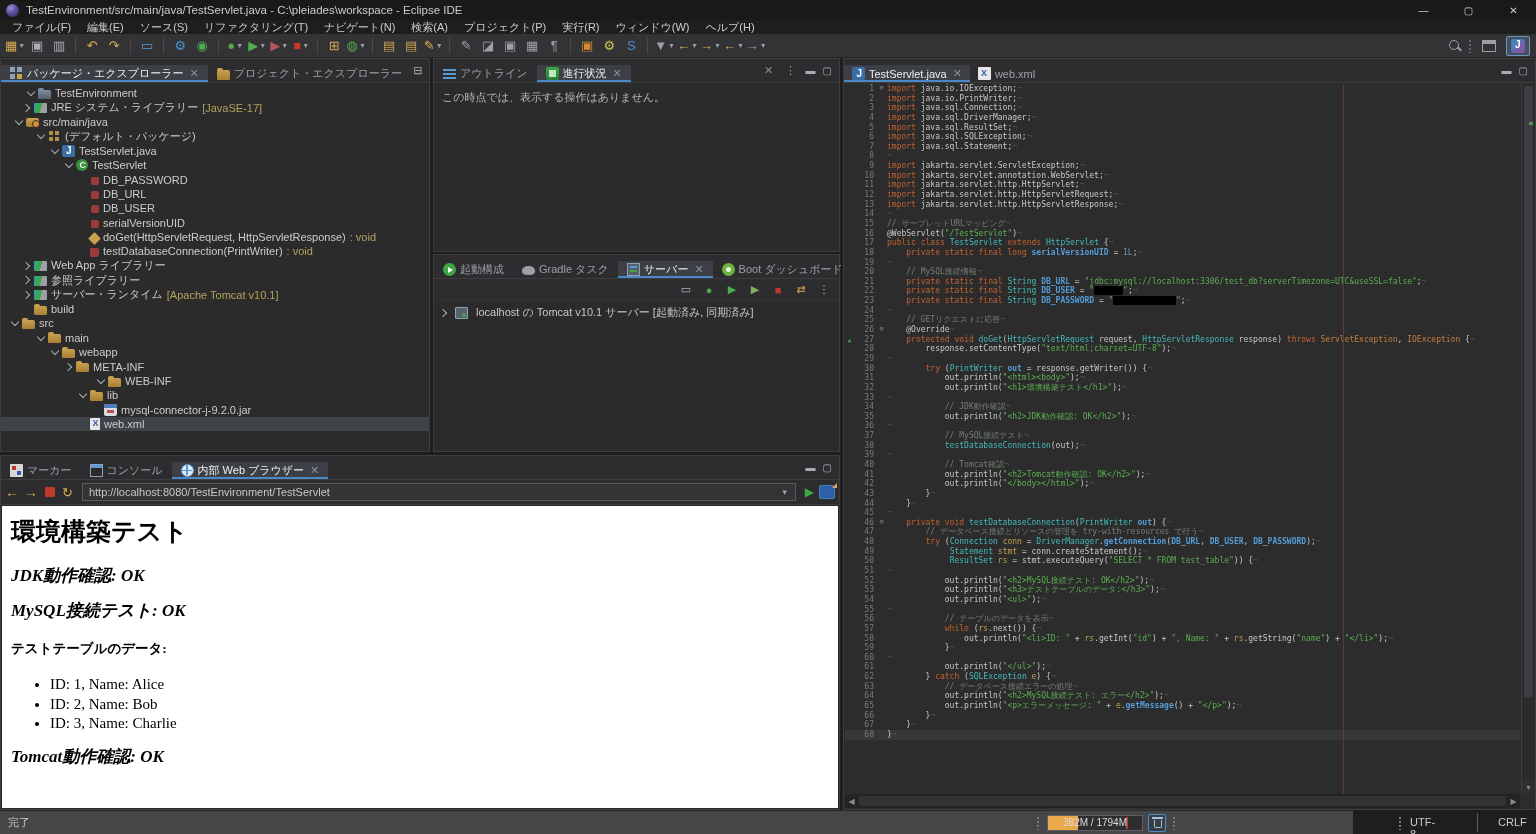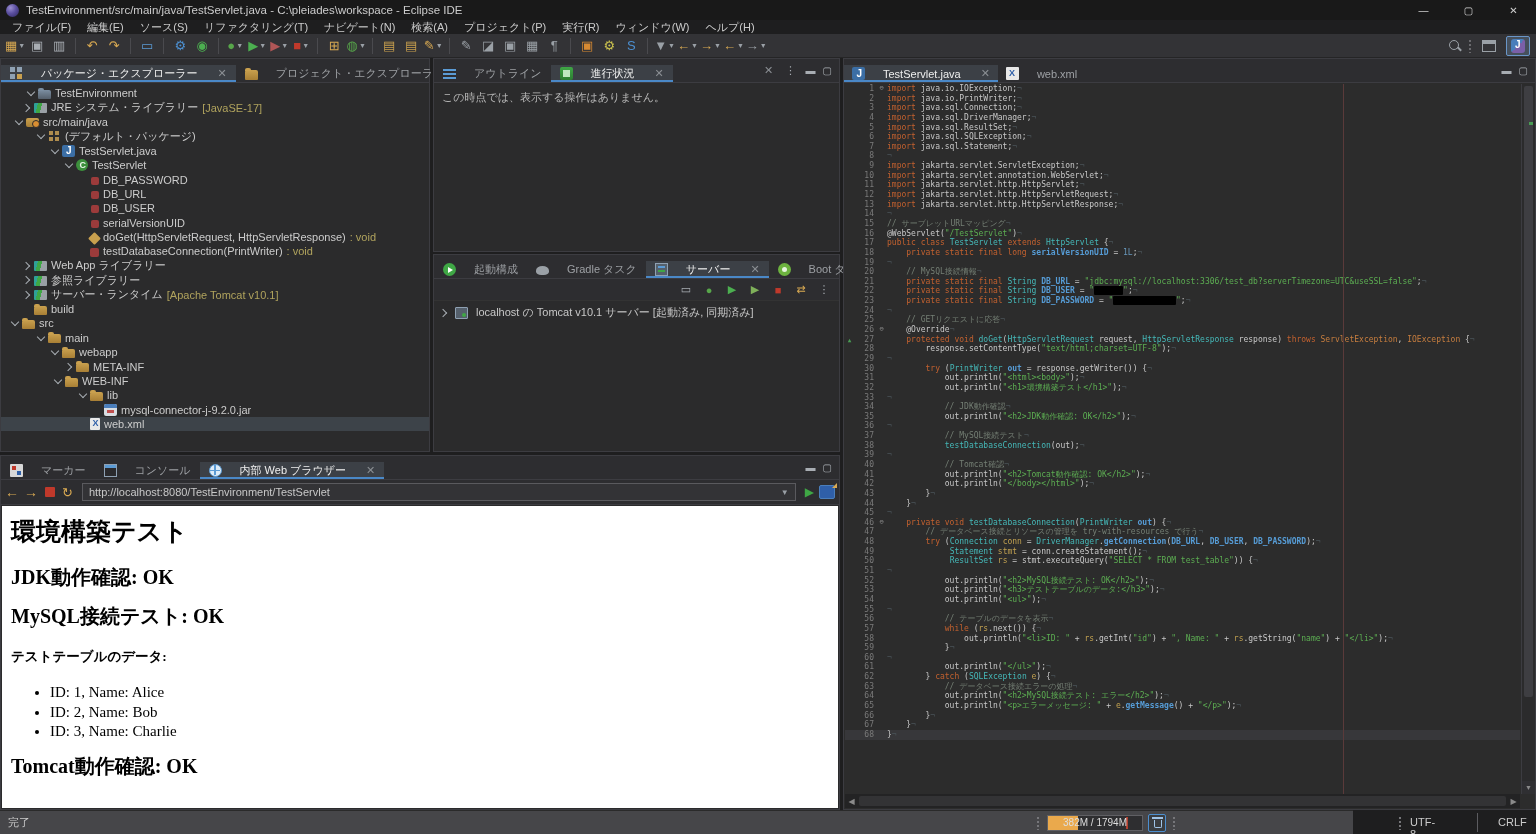--- a/index.html
+++ b/index.html
@@ -31,21 +31,21 @@
   .grip{width:4px;height:14px;background-image:radial-gradient(circle,#6a6a6e 1px,transparent 1.2px);background-size:4px 4px;}
   .persp-btn{display:flex;align-items:center;padding:2px 4px;border-radius:2px;}
   .persp-btn.active{background:#46505c;border:1px solid #6a96c8;}
   .mini-java{width:14px;height:14px;background:linear-gradient(135deg,#4a7ebb 0 50%,#7a5fa8 50% 100%);border-radius:3px;position:relative;}
   .mini-java::after{content:"J";position:absolute;left:4px;top:0px;font-size:10px;color:#fff;font-weight:bold;}
   .mini-persp{width:14px;height:12px;border:1.5px solid #9aa0a6;border-top-width:4px;position:relative;}
 
   
   .panel{position:absolute;background:#2b2b2c;border:1px solid #3c3c41;}
   .ptabbar{height:24px;background:#2d2d30;display:flex;align-items:stretch;border-bottom:1px solid #3c3c41;}
-  .ptab{display:flex;align-items:center;gap:18px;padding:0 9px;font-size:11px;color:#9da0a4;white-space:nowrap;margin-top:6px;}
+  .ptab{display:flex;align-items:center;gap:4px;padding:0 9px;font-size:11px;color:#9da0a4;white-space:nowrap;margin-top:6px;}
   .ptab.active{background:#3c4046;color:#eeeeee;box-shadow:inset 0 -2px 0 #4a88c7;}
   .ptab .close{color:#8b8f94;font-size:11px;margin-left:2px;}
   .hdr-icons{margin-left:auto;display:flex;align-items:center;gap:8px;padding-right:7px;color:#a8adb3;font-size:11px;}
   .hicon{width:14px;text-align:center;}
   .minmax{display:flex;gap:7px;color:#a8adb3;font-size:10px;}
 
   
   .ticon{width:13px;height:13px;display:inline-block;position:relative;flex:0 0 auto;}
   .ti-grid{background:
      linear-gradient(#8fa1b3,#8fa1b3) 0 0/5px 5px no-repeat,
@@ -128,21 +128,21 @@
   .nav-refresh{color:#d8a952;font-size:13px;}
   #url-field{flex:1;height:18px;background:#333336;border:1px solid #5a5a5e;color:#c8c8c8;font-size:11px;display:flex;align-items:center;padding:0 6px;margin:0 4px;}
   #url-dd{margin-left:auto;color:#9aa0a6;font-size:8px;}
   .go-btn{color:#3fa745;font-size:12px;}
   .ext-btn{width:16px;height:14px;border:1.5px solid #4a7ebb;background:#2f5fa8;border-radius:2px;position:relative;}
   .ext-btn::after{content:"";position:absolute;right:-3px;top:-3px;border-left:5px solid transparent;border-top:5px solid #d8a952;transform:rotate(90deg);}
 
   #browser-page{position:absolute;left:1px;top:50px;right:1px;bottom:1px;background:#ffffff;color:#000;overflow:hidden;
      font-family:"Liberation Serif",serif;padding-left:9px;}
   #browser-page h1{font-size:25px;margin:9px 0 16px 0;font-weight:bold;}
-  #browser-page h2{font-size:20px;margin:12px 0;font-weight:bold;}
+  #browser-page h2{font-size:17px;margin:12px 0;font-weight:bold;font-style:italic;}
   #browser-page h3{font-size:13.5px;margin:18px 0;font-weight:bold;}
   #browser-page ul{margin:13px 0;padding-left:39px;}
   #browser-page li{font-size:15px;margin:2.5px 0;}
 
   
   #editor{background:#2c2c2c;}
   #editor-tabs .ptab{padding:0 8px;}
   #code-wrap{position:absolute;left:1px;top:25px;right:15px;bottom:15px;overflow:hidden;background:#2c2c2c;}
   .code-line{display:flex;height:9.65px;font:8px/9.65px "DejaVu Sans Mono",monospace;white-space:pre;}
   .code-line.cur{background:#37373a;}
@@ -386,21 +386,21 @@
         <div class="trow" style="padding-left: 48px;">
           <span class="exp open"></span>
           <span class="nicon ni-folder"></span>
           <span class="tlabel">webapp</span>
         </div>
         <div class="trow" style="padding-left: 62px;">
           <span class="exp closed"></span>
           <span class="nicon ni-folder"></span>
           <span class="tlabel">META-INF</span>
         </div>
-        <div class="trow" style="padding-left: 51px;">
+        <div class="trow" style="padding-left: 94px;">
           <span class="exp open"></span>
           <span class="nicon ni-folder"></span>
           <span class="tlabel">WEB-INF</span>
         </div>
         <div class="trow" style="padding-left: 76px;">
           <span class="exp open"></span>
           <span class="nicon ni-folder"></span>
           <span class="tlabel">lib</span>
         </div>
         <div class="trow" style="padding-left: 90px;">

